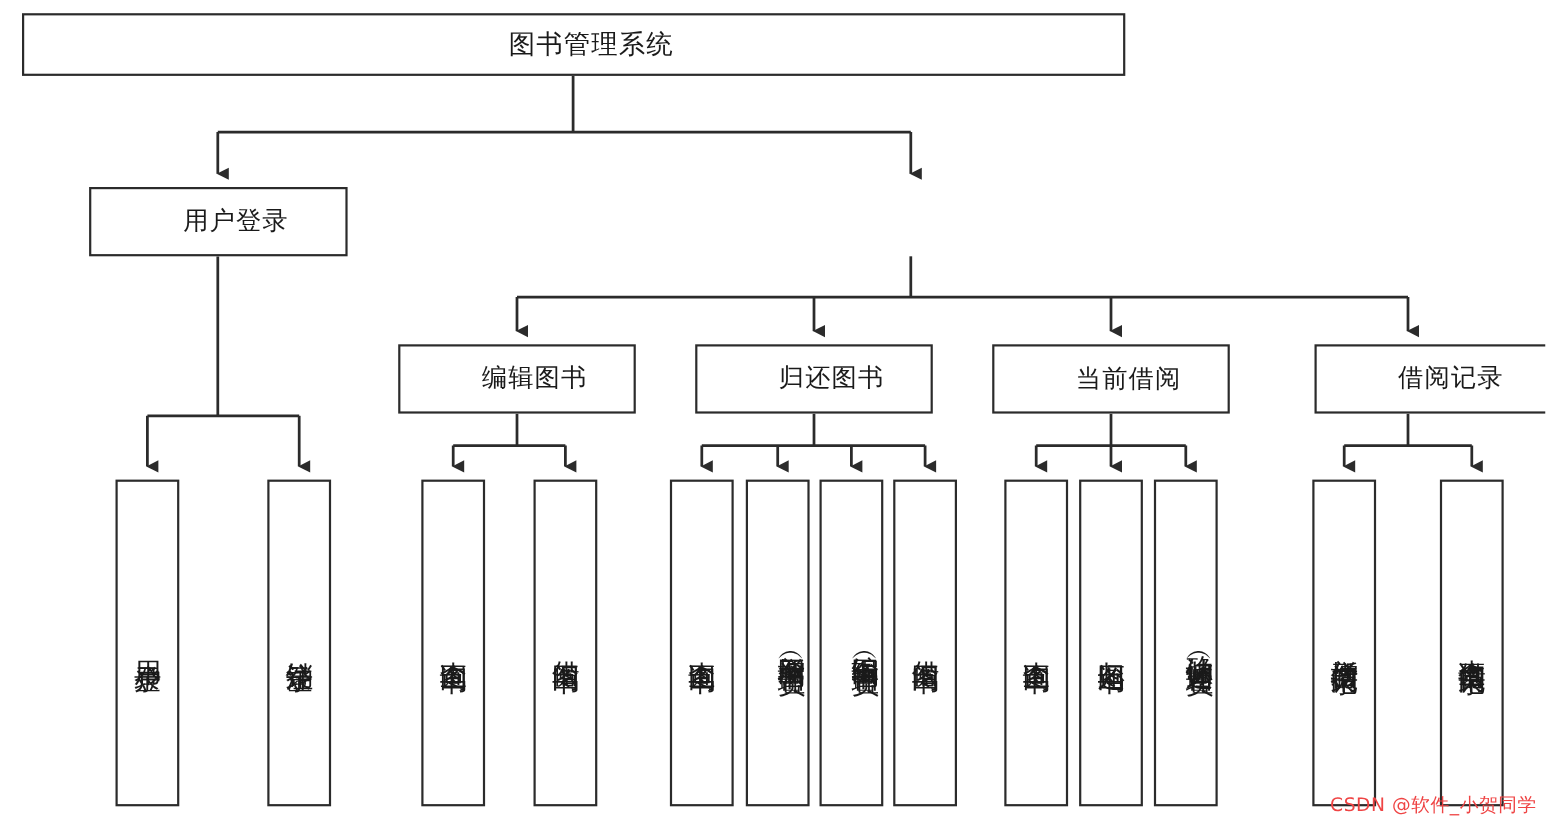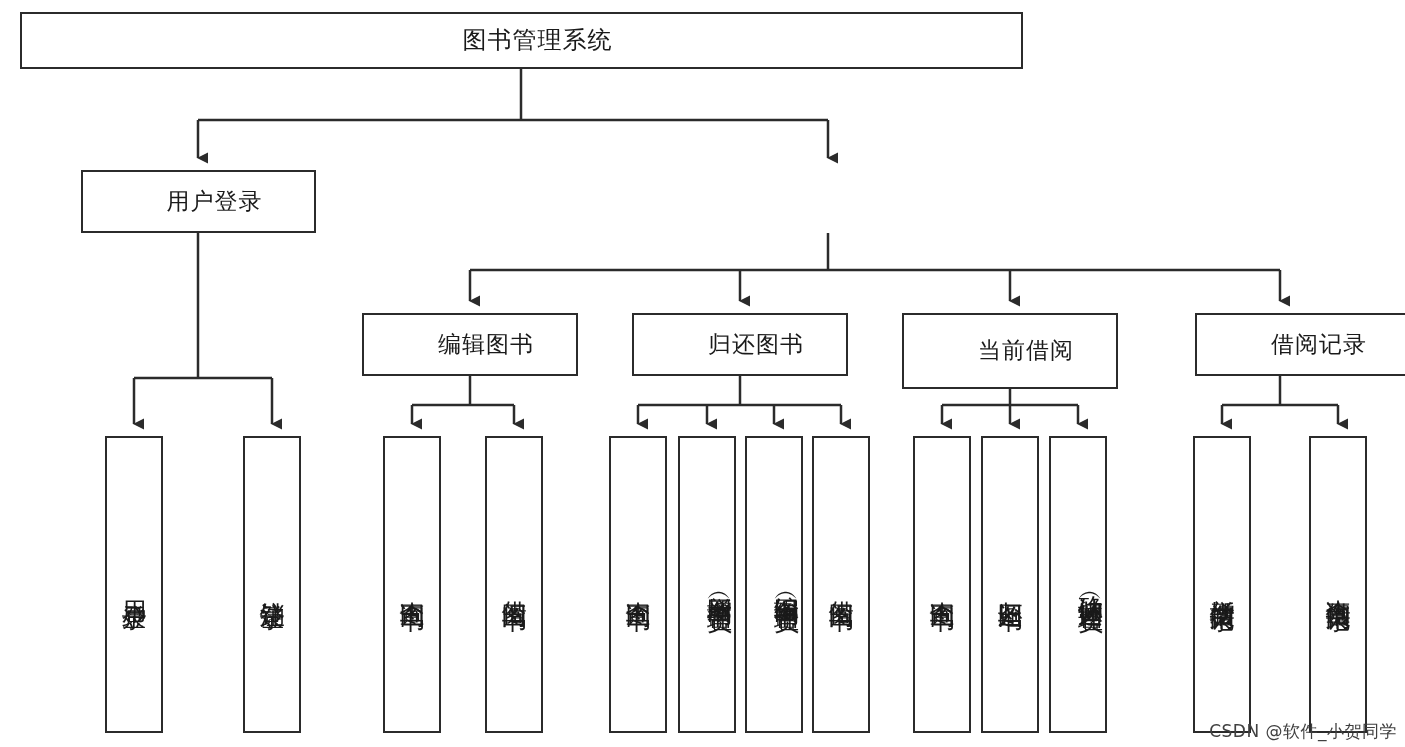--- a/index.html
+++ b/index.html
@@ -64,21 +64,21 @@
   .vtext {
     writing-mode: vertical-rl;
     text-orientation: upright;
     white-space: nowrap;
   }
   .watermark {
     position: absolute;
     right: 8px;
     bottom: 4px;
     font-size: 17px;
-    color: #404040;
+    color: #ef4444;
     white-space: nowrap;
     letter-spacing: 0.5px;
   }
 </style>
 </head>
 <body>
 
 <div id="canvas">
 
   <svg id="edges" viewBox="0 0 1405 747">
@@ -138,21 +138,21 @@
   <div class="node horiz" style="left:81px; top:170px; width:235px; height:63px;">
     <span>用户登录</span>
   </div>
 
   <div class="node horiz" style="left:362px; top:313px; width:216px; height:63px;">
     <span>编辑图书</span>
   </div>
   <div class="node horiz" style="left:632px; top:313px; width:216px; height:63px;">
     <span>归还图书</span>
   </div>
-  <div class="node horiz" style="left:902px; top:313px; width:216px; height:76px;font-family:Liberation Serif, serif;">
+  <div class="node horiz" style="left:902px; top:313px; width:216px; height:63px;font-family:Liberation Serif, serif;">
     <span>当前借阅</span>
   </div>
   <div class="node horiz" style="left:1172px; top:313px; width:216px; height:63px;margin-left:23px;">
     <span>借阅记录</span>
   </div>
 
   <div class="node vert center" style="left:105px; top:436px; width:58px; height:297px;">
     <span class="vtext">用户登录</span>
   </div>
   <div class="node vert center" style="left:243px; top:436px; width:58px; height:297px;">

